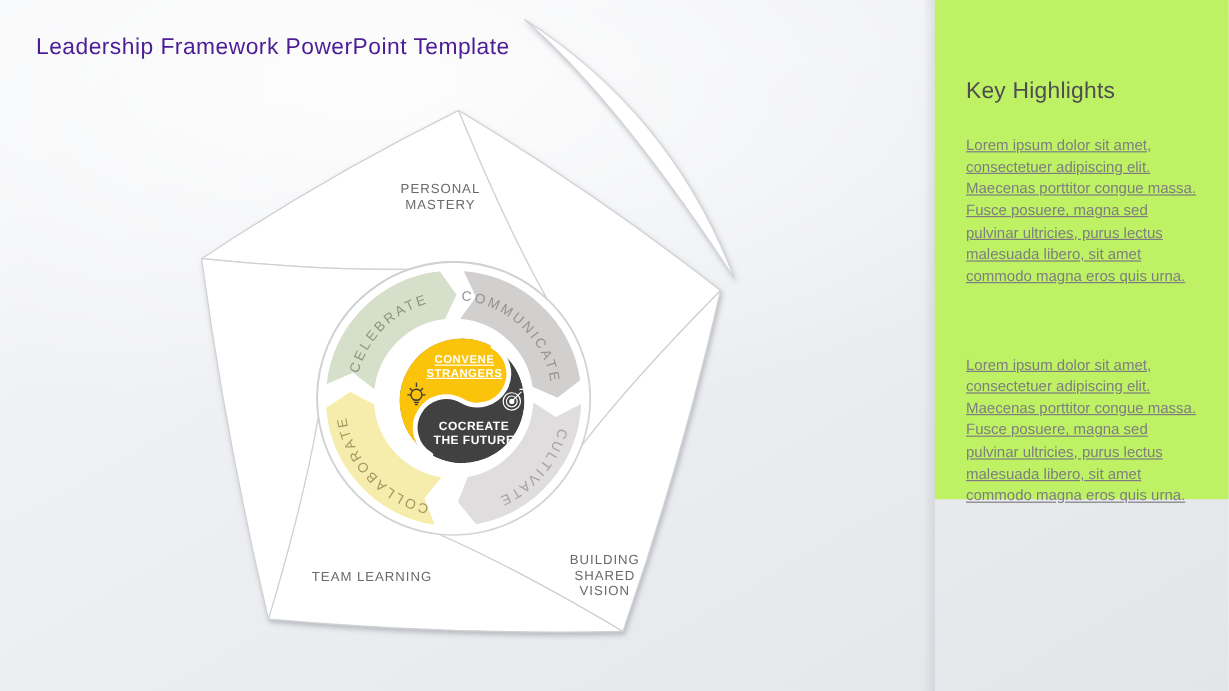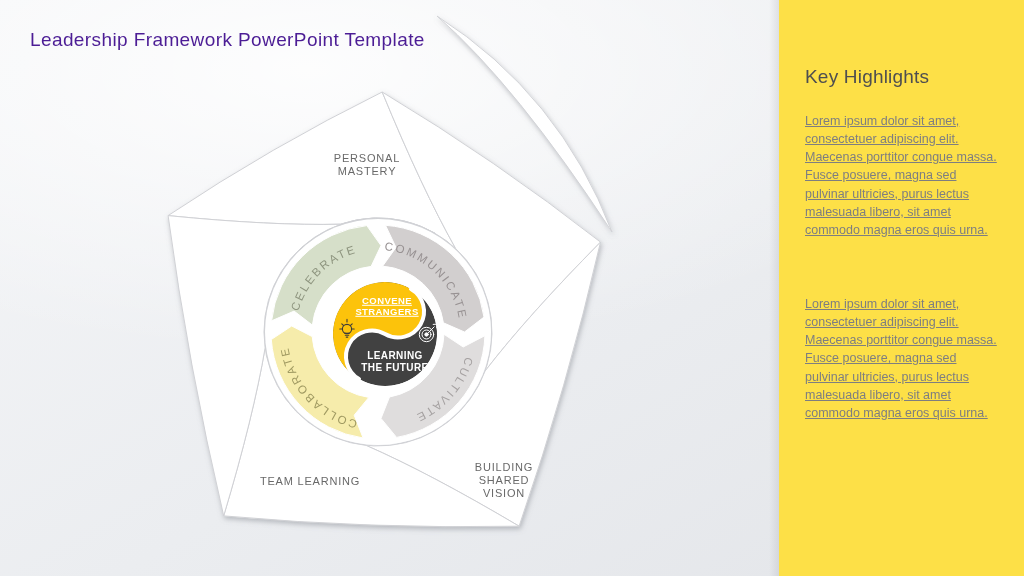--- a/index.html
+++ b/index.html
@@ -15,22 +15,22 @@
   .slide-title{
     position:absolute;left:30px;top:29px;z-index:2;
     font-size:19px;color:#4c1d95;letter-spacing:.4px;white-space:nowrap;
   }
   .olabel{
     position:absolute;z-index:2;transform:translate(-50%,-50%);
     white-space:pre-line;text-align:center;
     font-size:11px;line-height:1.2;color:#696969;letter-spacing:.8px;
   }
   .side-panel{
-    position:absolute;left:779px;top:0;width:245px;height:576px;z-index:3;
-    background:#fde047;
+    position:absolute;left:779px;top:0;width:245px;height:416px;z-index:3;
+    background:#bef264;
   }
   .panel-edge{
     position:absolute;left:-10px;top:0;width:10px;height:576px;
     background:linear-gradient(90deg,rgba(150,155,165,0),rgba(150,155,165,.22));
   }
   .panel-heading{
     position:absolute;left:26px;top:66px;
     font-size:19px;color:#4e4e50;letter-spacing:.2px;
   }
   .panel-para{
@@ -122,21 +122,21 @@
 
   <div class="olabel" style="left:367px;top:165px;">PERSONAL
 MASTERY</div>
   <div class="olabel" style="left:310px;top:482px;">TEAM LEARNING</div>
   <div class="olabel" style="left:504px;top:481px;">BUILDING
 SHARED
 VISION</div>
 
   <div class="yy-text convene">CONVENE
 STRANGERS</div>
-  <div class="yy-text cocreate">LEARNING
+  <div class="yy-text cocreate">COCREATE
 THE FUTURE</div>
 
   <div class="side-panel">
     <div class="panel-edge"></div>
     <div class="panel-heading">Key Highlights</div>
     <p class="panel-para p1">Lorem ipsum dolor sit amet, consectetuer adipiscing elit. Maecenas porttitor congue massa. Fusce posuere, magna sed pulvinar ultricies, purus lectus malesuada libero, sit amet commodo magna eros quis urna.</p>
     <p class="panel-para p2">Lorem ipsum dolor sit amet, consectetuer adipiscing elit. Maecenas porttitor congue massa. Fusce posuere, magna sed pulvinar ultricies, purus lectus malesuada libero, sit amet commodo magna eros quis urna.</p>
   </div>
 
 </div>

